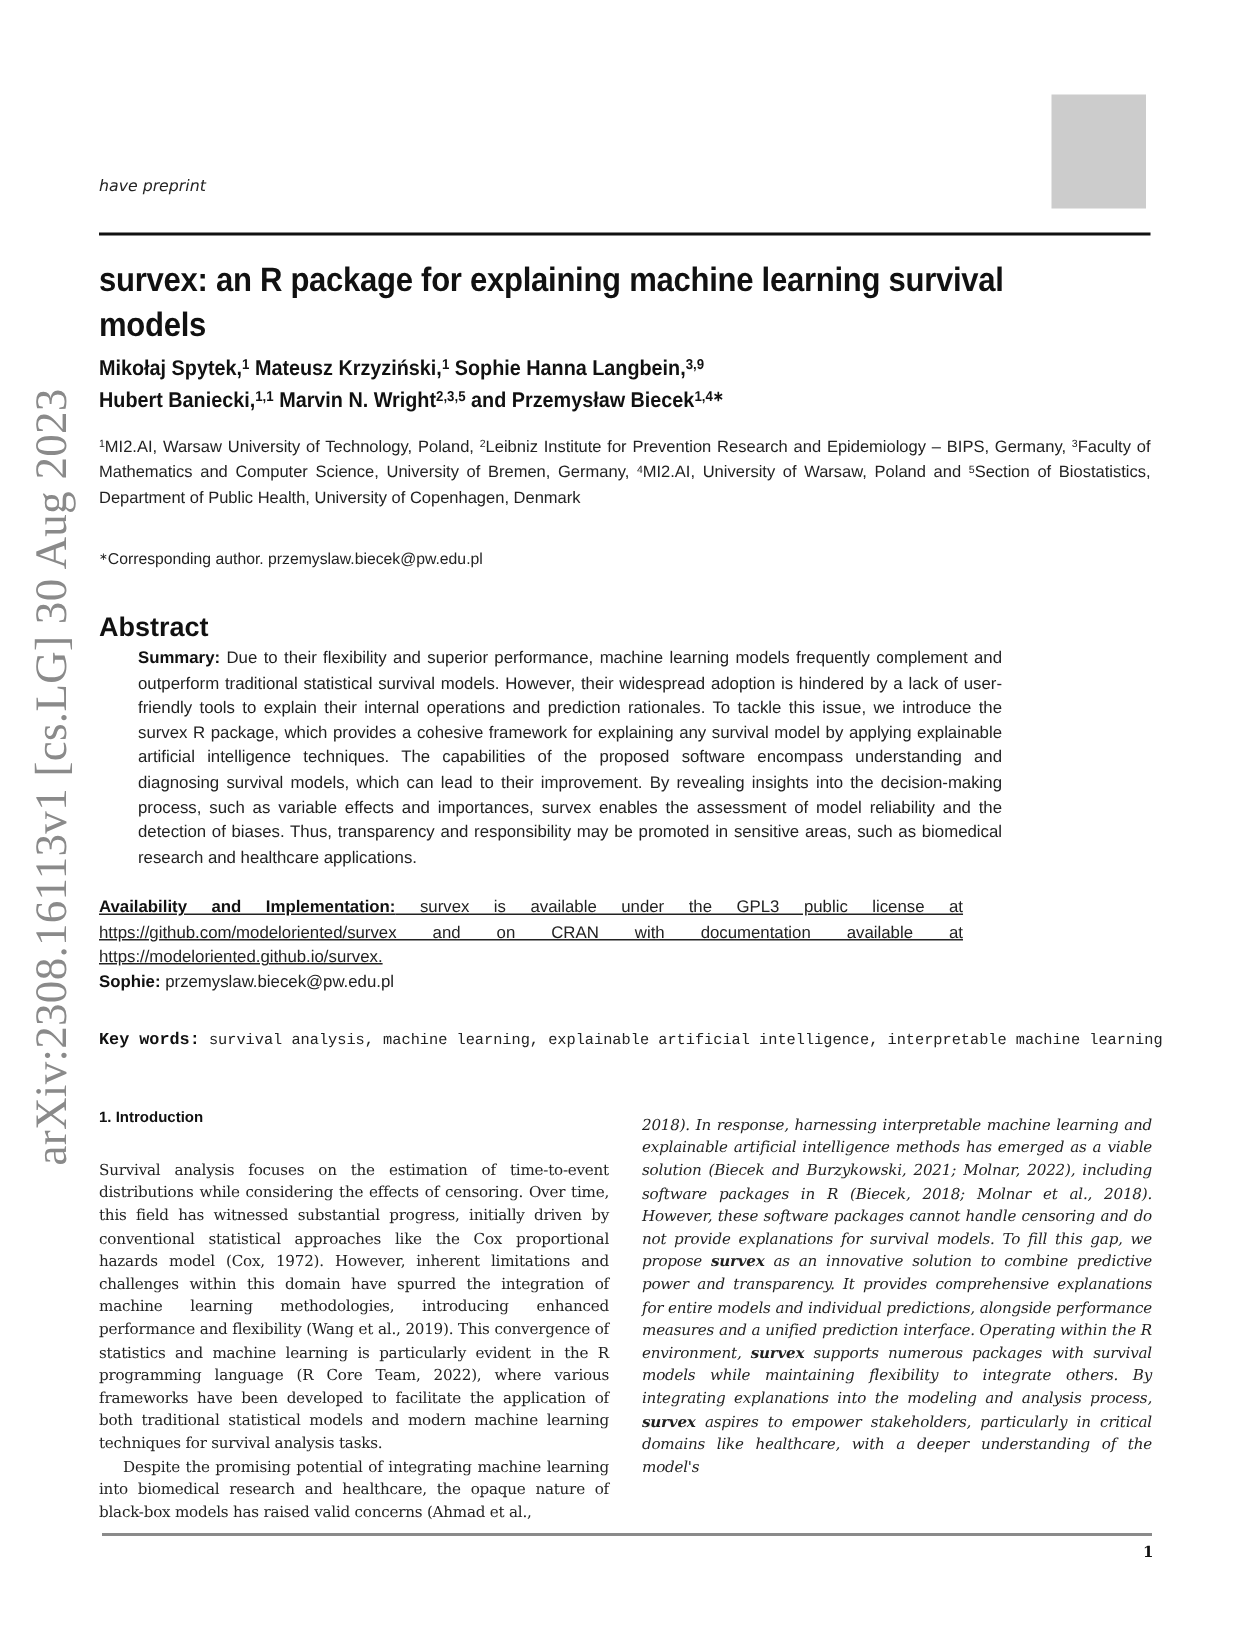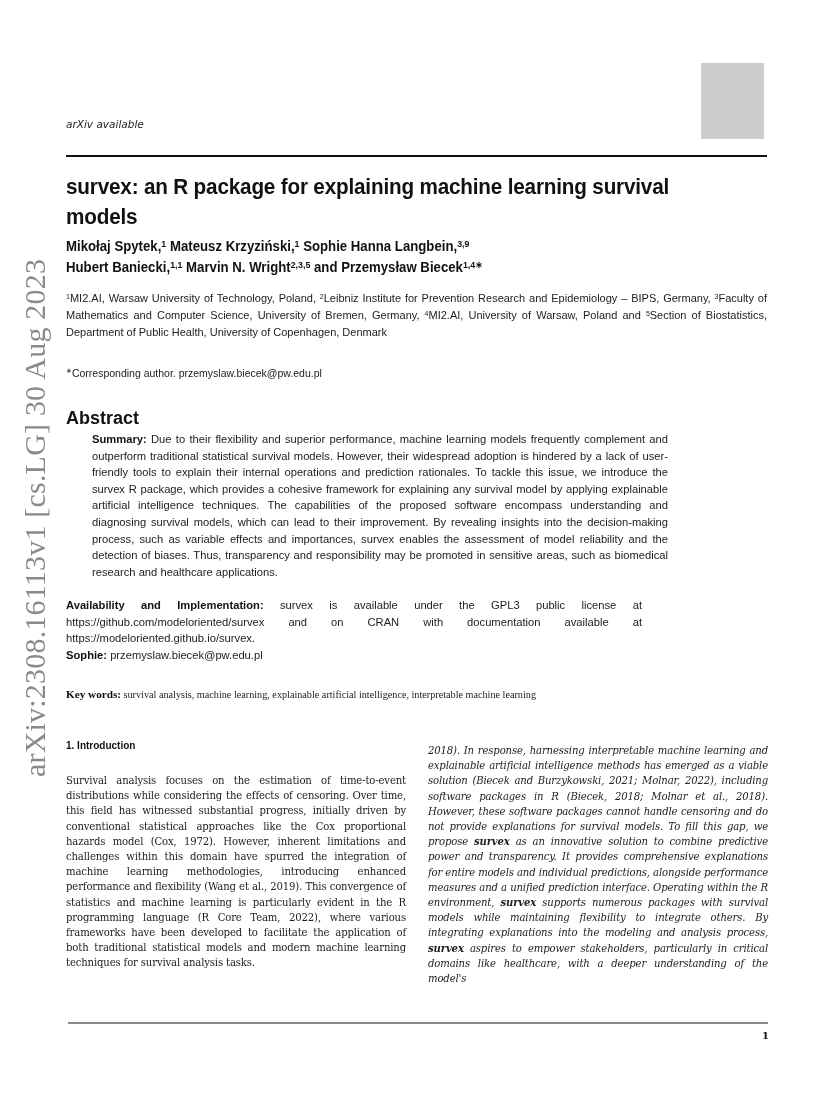--- a/index.html
+++ b/index.html
@@ -23,44 +23,44 @@
   #affil sup { font-size:7px; vertical-align:top; position:relative; top:-1px; }
 
   #corresponding { left:66px; top:367px; font-size:10.5px; color:#222; font-family:"Liberation Sans", sans-serif; }
   #corresponding sup { font-size:7px; vertical-align:top; }
 
   #abstract-heading { left:66px; top:408px; font-size:18px; font-weight:bold; color:#111; font-family:"Liberation Sans", sans-serif; }
 
   #abstract-body { left:66px; top:431px; width:576px; font-size:11.2px; line-height:16.6px; text-align:justify; color:#222; font-family:"Liberation Sans", sans-serif;margin-left:26px; }
   .lbl { font-weight:bold; color:#111; }
 
-  #availability { left:66px; top:597px; width:576px; font-size:11.2px; line-height:16.6px; text-align:justify; color:#222; font-family:"Liberation Sans", sans-serif; }
+  #availability { left:66px; top:597px; width:576px; font-size:11.2px; line-height:16.6px; text-align:justify; color:#222; font-family:"Liberation Sans", sans-serif;text-decoration:underline; }
   #contact { left:66px; top:647px; font-size:11.2px; line-height:16.6px; color:#222; font-family:"Liberation Sans", sans-serif; }
 
-  #keywords { left:66px; top:688px; font-size:10.2px; color:#222; font-family:Liberation Serif, serif; }
+  #keywords { left:66px; top:688px; font-size:10.2px; color:#222; font-family:Liberation Mono, monospace; }
   #keywords .lbl { font-size:11.2px; }
 
   #intro-heading { left:66px; top:740px; font-size:10px; font-weight:bold; color:#111; font-family:"Liberation Sans", sans-serif; }
 
   .col { font-family:"DejaVu Serif", serif; font-size:10.1px; line-height:15.2px; text-align:justify; color:#222; letter-spacing:-0.15px; }
   #col-left { left:66px; top:732px; width:340px;margin-top:41px; }
   #col-right { left:428px; top:743px; width:340px;font-style:italic; }
   .col p { margin:0; }
   .col p.indent { text-indent:16px; }
   .col b { font-weight:bold; }
 
   #bottom-rule { left:68px; top:1022px; width:700px; height:2px; background:#8a8a8a; }
   #page-number { left:762px; top:1030px; font-size:10px; font-weight:bold; font-family:"DejaVu Serif", serif; color:#111; }
 </style>
 </head>
 <body>
 
 <div id="stamp">arXiv:2308.16113v1  [cs.LG]  30 Aug 2023</div>
 
-<div id="header-label" class="abs sans">arXiv available</div>
+<div id="header-label" class="abs sans">have preprint</div>
 <div id="gray-box" class="abs"></div>
 <div id="top-rule" class="abs"></div>
 
 <h1 id="title" class="abs" style="margin:0;">survex: an R package for explaining machine learning survival models</h1>
 
 <div id="authors" class="abs">
   <span><span>Mikołaj Spytek,</span><sup>1</sup></span>
   <span><span>Mateusz Krzyziński,</span><sup>1</sup></span>
   <span><span>Sophie Hanna Langbein,</span><sup>3,9</sup></span><br>
   <span><span>Hubert Baniecki,</span><sup>1,1</sup></span>
@@ -79,20 +79,21 @@
 <div id="availability" class="abs"><span class="lbl">Availability and Implementation:</span><span> survex is available under the GPL3 public license at https://github.com/modeloriented/survex and on CRAN with documentation available at https://modeloriented.github.io/survex.</span></div>
 
 <div id="contact" class="abs"><span class="lbl">Sophie:</span><span> przemyslaw.biecek@pw.edu.pl</span></div>
 
 <div id="keywords" class="abs"><span class="lbl">Key words:</span><span> survival analysis, machine learning, explainable artificial intelligence, interpretable machine learning</span></div>
 
 <div id="intro-heading" class="abs">1. Introduction</div>
 
 <div id="col-left" class="abs col">
   <p>Survival analysis focuses on the estimation of time-to-event distributions while considering the effects of censoring. Over time, this field has witnessed substantial progress, initially driven by conventional statistical approaches like the Cox proportional hazards model (Cox, 1972). However, inherent limitations and challenges within this domain have spurred the integration of machine learning methodologies, introducing enhanced performance and flexibility (Wang et al., 2019). This convergence of statistics and machine learning is particularly evident in the R programming language (R Core Team, 2022), where various frameworks have been developed to facilitate the application of both traditional statistical models and modern machine learning techniques for survival analysis tasks.</p>
+  <p class="indent">Despite the promising potential of integrating machine learning into biomedical research and healthcare, the opaque nature of black-box models has raised valid concerns (Ahmad et al.,</p>
 </div>
 
 <div id="col-right" class="abs col">
   <p><span>2018). In response, harnessing interpretable machine learning and explainable artificial intelligence methods has emerged as a viable solution (Biecek and Burzykowski, 2021; Molnar, 2022), including software packages in R (Biecek, 2018; Molnar et al., 2018). However, these software packages cannot handle censoring and do not provide explanations for survival models. To fill this gap, we propose </span><b>survex</b><span> as an innovative solution to combine predictive power and transparency. It provides comprehensive explanations for entire models and individual predictions, alongside performance measures and a unified prediction interface. Operating within the R environment, </span><b>survex</b><span> supports numerous packages with survival models while maintaining flexibility to integrate others. By integrating explanations into the modeling and analysis process, </span><b>survex</b><span> aspires to empower stakeholders, particularly in critical domains like healthcare, with a deeper understanding of the model's</span></p>
 </div>
 
 <div id="bottom-rule" class="abs"></div>
 <div id="page-number" class="abs">1</div>
 
 </body></html>

